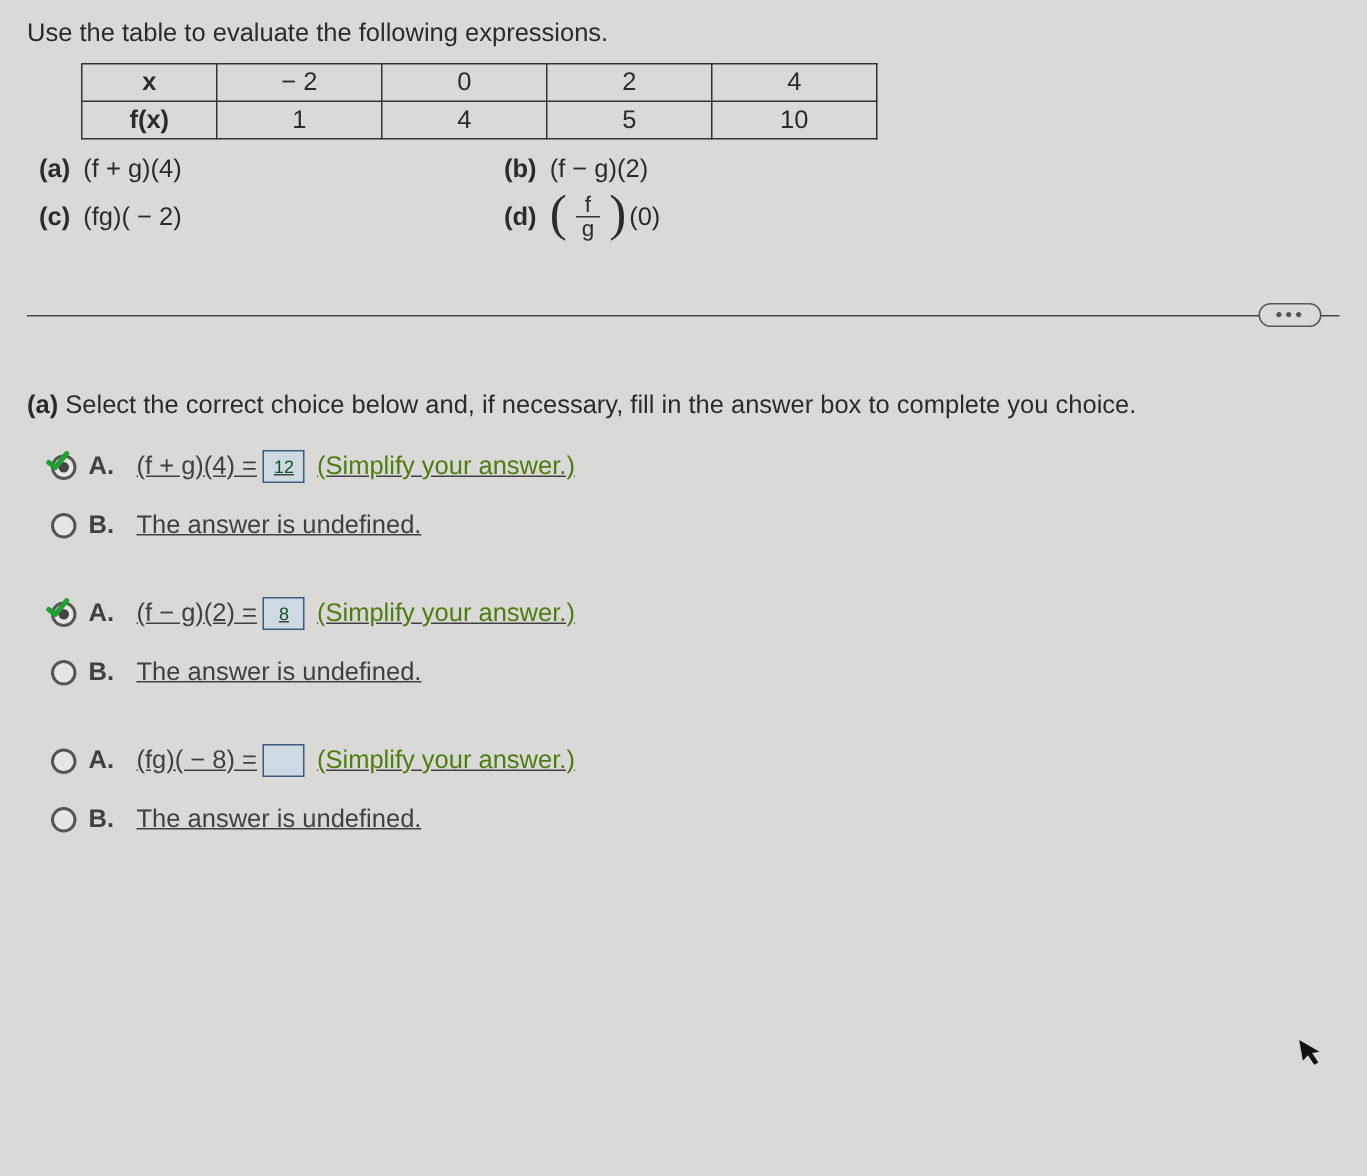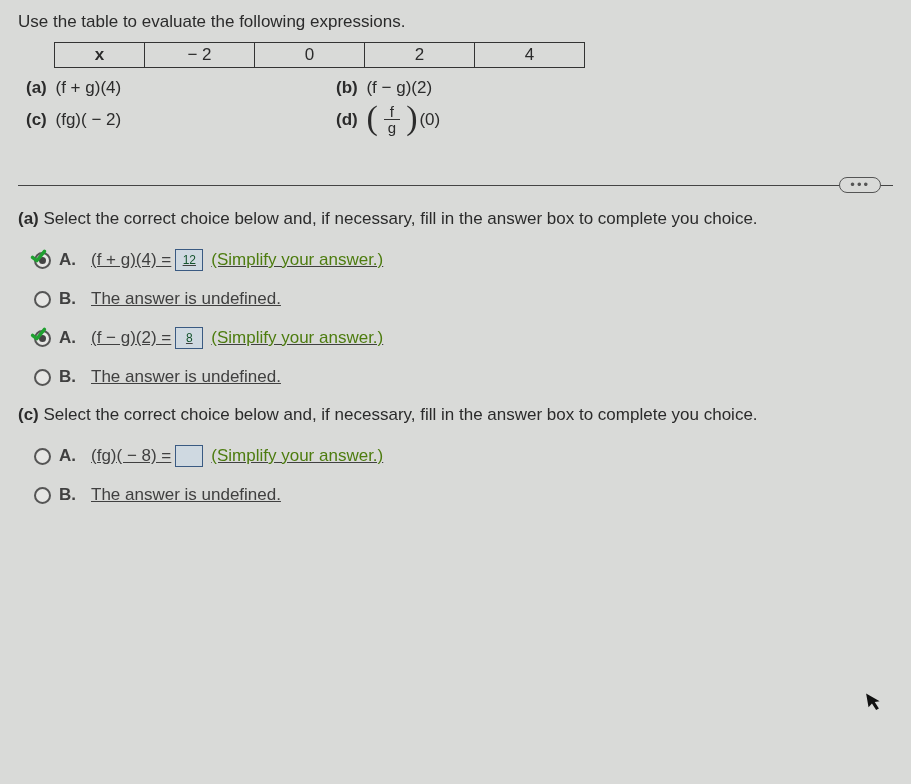--- a/index.html
+++ b/index.html
@@ -58,21 +58,21 @@
       border-radius: 9px;
       padding: 0 10px;
       font-size: 13px;
       letter-spacing: 2px;
       color: #555;
       cursor: pointer;
       line-height: 14px;
       height: 16px;
     }
     
-    .section { margin-top: 12px; }
+    .section { margin-top: 38px; }
     .section-prompt { margin-bottom: 20px; }
     .choice-row {
       display: flex;
       align-items: center;
       gap: 8px;
       margin: 0 0 18px 16px;
       position: relative;
     }
     .choice-row .letter { font-weight: bold; color: #404040; margin-right: 6px; width: 18px; }
     .choice-row .text { display: flex; align-items: center; gap: 4px; color: #404040; text-decoration: underline; }
@@ -132,20 +132,27 @@
 
 <table class="data-table">
   <tbody>
       <tr>
     <td class="label">x</td>
     <td>− 2</td>
     <td>0</td>
     <td>2</td>
     <td>4</td>
   </tr>
+  <tr>
+    <td class="label">f(x)</td>
+    <td>1</td>
+    <td>4</td>
+    <td>5</td>
+    <td>10</td>
+  </tr>
 </tbody>
   </table>
 
 <div class="parts-grid">
   <div class="brow">
     <strong>(a)</strong>&nbsp;
     <span>(f + g)(4)</span>
   </div>
   <div class="brow">
     <strong>(b)</strong>&nbsp;
@@ -216,24 +223,20 @@
     </span>
   </div>
   <div class="choice-row">
     <span class="radio"></span>
     <span class="letter">B.</span>
     <span class="text">The answer is undefined.</span>
   </div>
 </div>
 
 <div class="section">
-  <div class="section-prompt">
-    <strong>(c)</strong>
-    <span>Select the correct choice below and, if necessary, fill in the answer box to complete you choice.</span>
-  </div>
   <div class="choice-row">
     <span class="radio"></span>
     <span class="letter">A.</span>
     <span class="text">
       <span>(fg)( − 8) =</span>
       <span class="answer-input empty"></span>
       <span class="simplify">(Simplify your answer.)</span>
     </span>
   </div>
   <div class="choice-row">

